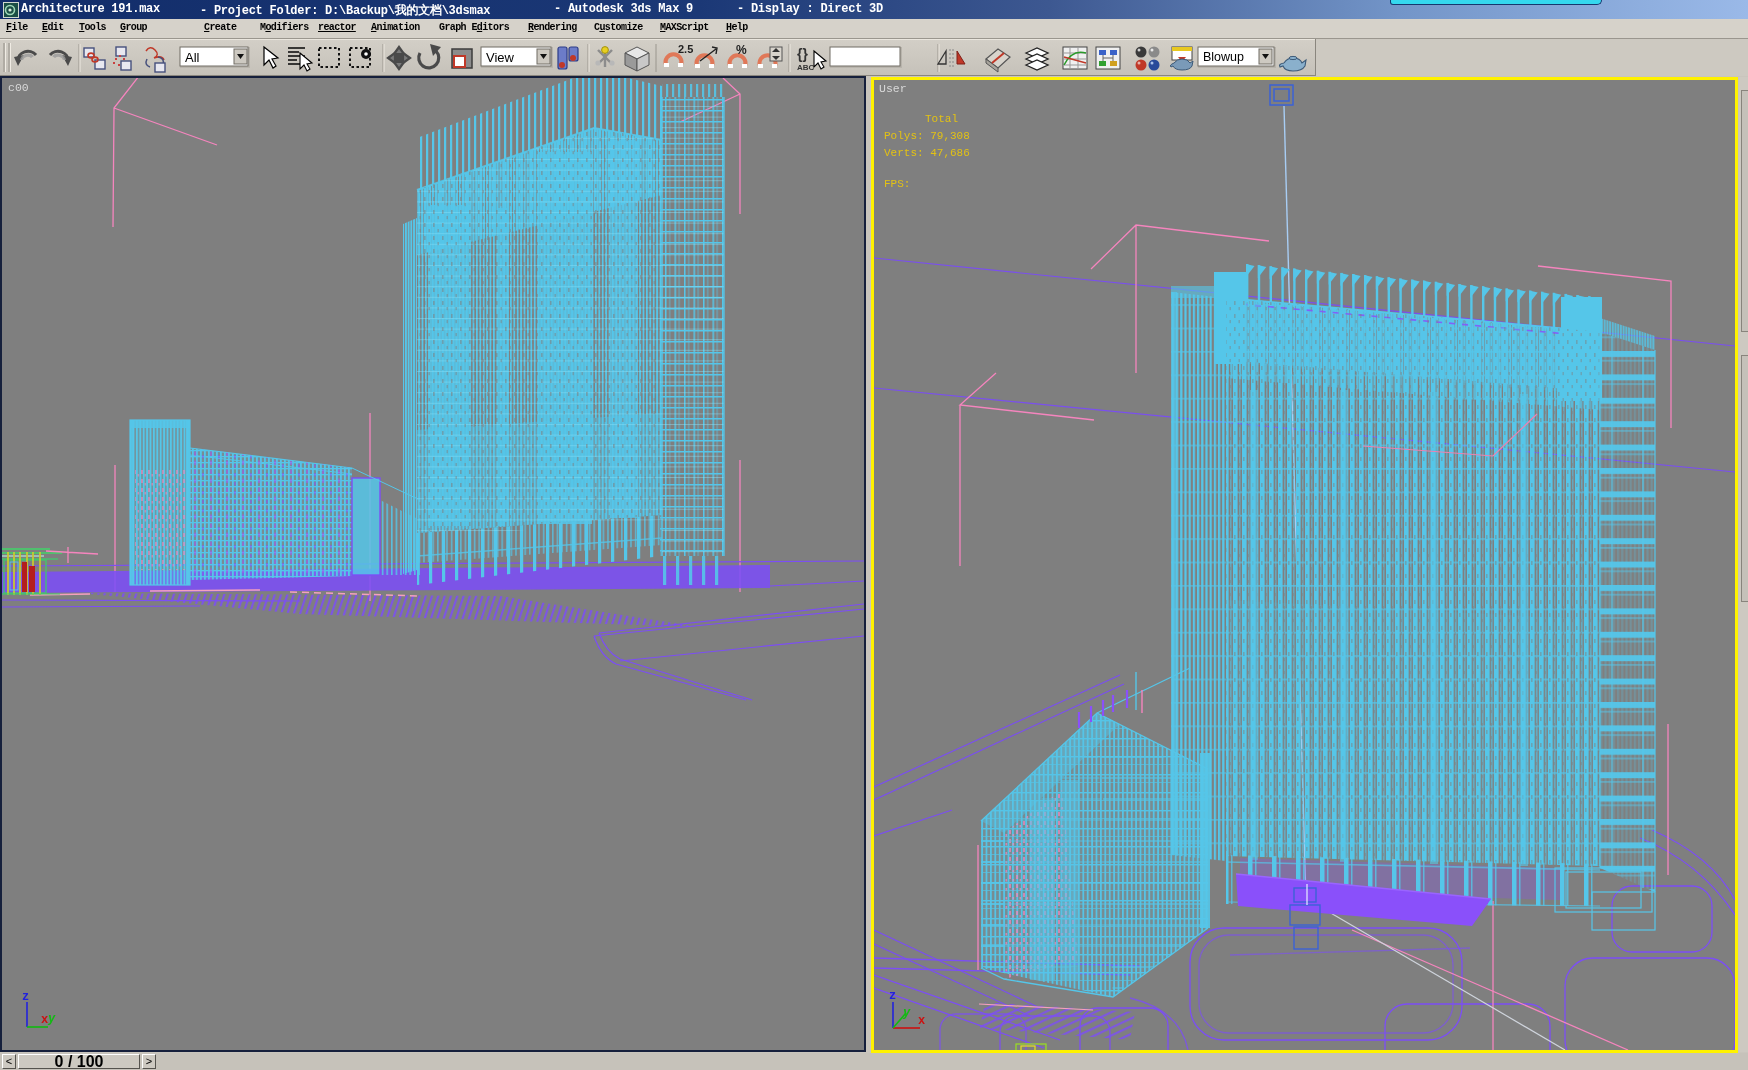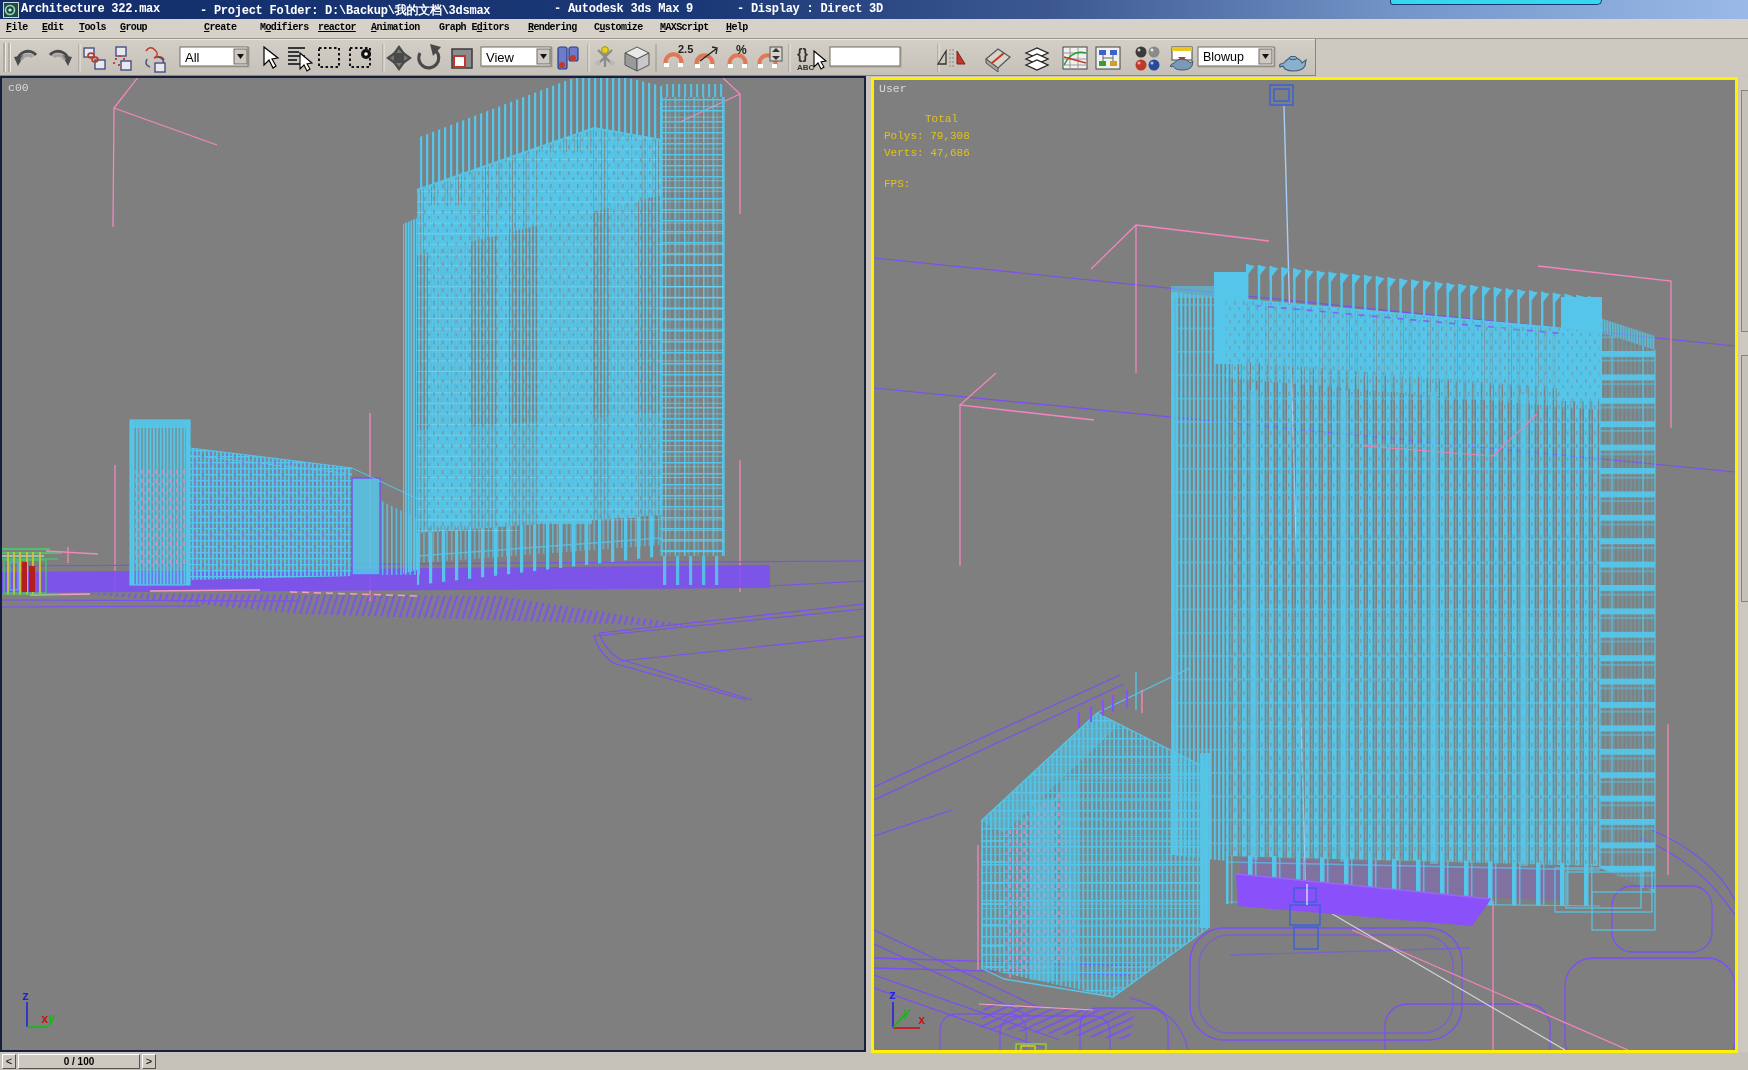--- a/index.html
+++ b/index.html
@@ -22,21 +22,21 @@
 #slider{position:absolute;left:0;top:1053px;width:1748px;height:17px;background:#c6c2ba;}
 .btn3d{position:absolute;background:#cdc9c1;border-top:1px solid #fff;border-left:1px solid #fff;border-right:1px solid #55534e;border-bottom:1px solid #55534e;box-sizing:border-box;font-family:"Liberation Sans",sans-serif;}
 </style>
 </head>
 <body>
 <div id="titlebar">
  <div id="maxico"><svg width="12" height="12">
         <circle cx="6" cy="6" r="4.5" fill="none" stroke="#9fd8b8" stroke-width="1.6"></circle>
         <circle cx="6" cy="6" r="1.6" fill="#dff0e0"></circle>
       </svg></div>
- <span class="ttxt" style="left:21px;">Architecture 322.max</span>
+ <span class="ttxt" style="left:21px;">Architecture 191.max</span>
  <span class="ttxt" style="left:200px;font-family:Liberation Mono, monospace;">- Project Folder: D:\Backup\我的文档\3dsmax</span>
  <span class="ttxt" style="left:554px;">- Autodesk 3ds Max 9</span>
  <span class="ttxt" style="left:737px;">- Display : Direct 3D</span>
  <div id="cyantab"></div>
 </div>
 <div id="menubar">
  <span style="left:6px;"><u>F</u>ile</span>
  <span style="left:42px;"><u>E</u>dit</span>
  <span style="left:79px;"><u>T</u>ools</span>
  <span style="left:120px;"><u>G</u>roup</span>
@@ -662,15 +662,15 @@
 <text x="884" y="187">FPS:</text>
 </g>
 <text x="879" y="92" fill="#d8d8d8" font-family="Liberation Mono, monospace" font-size="11.5">User</text>
 </svg>
 </div>
 <div style="position:absolute;left:1739px;top:77px;width:9px;height:975px;background:#cdc9c1;"></div>
 <div style="position:absolute;left:1741px;top:90px;width:7px;height:240px;background:#c5c1b9;border:1px solid #88847c;border-right:none;"></div>
 <div style="position:absolute;left:1741px;top:355px;width:7px;height:245px;background:#c5c1b9;border:1px solid #88847c;border-right:none;"></div>
 <div id="slider">
  <div class="btn3d" style="left:2px;top:1px;width:14px;height:15px;font-size:11px;text-align:center;line-height:13px;">&lt;</div>
- <div class="btn3d" style="left:18px;top:1px;width:122px;height:15px;font-size:10px;font-weight:bold;text-align:center;line-height:14px;">0 / 100</div>
+ <div class="btn3d" style="left:18px;top:1px;width:122px;height:15px;font-size:16px;font-weight:bold;text-align:center;line-height:14px;">0 / 100</div>
  <div class="btn3d" style="left:142px;top:1px;width:14px;height:15px;font-size:11px;text-align:center;line-height:13px;">&gt;</div>
 </div>
 
 </body></html>

